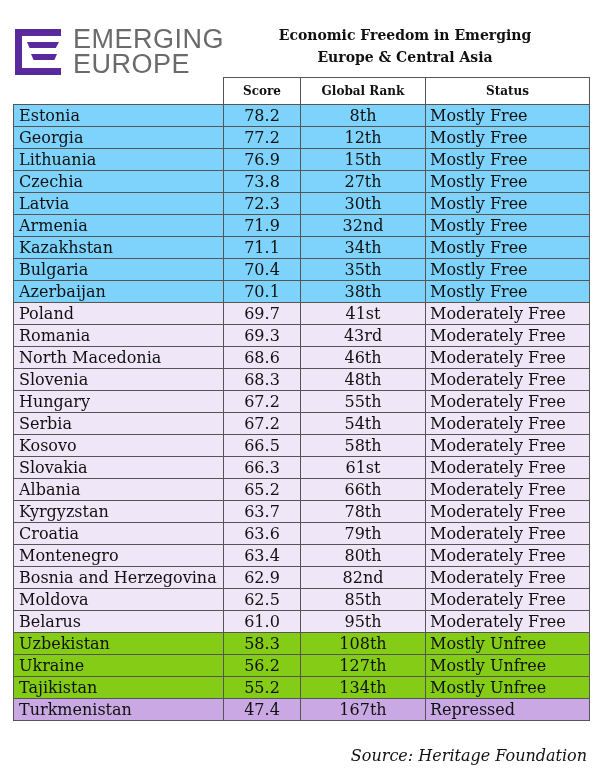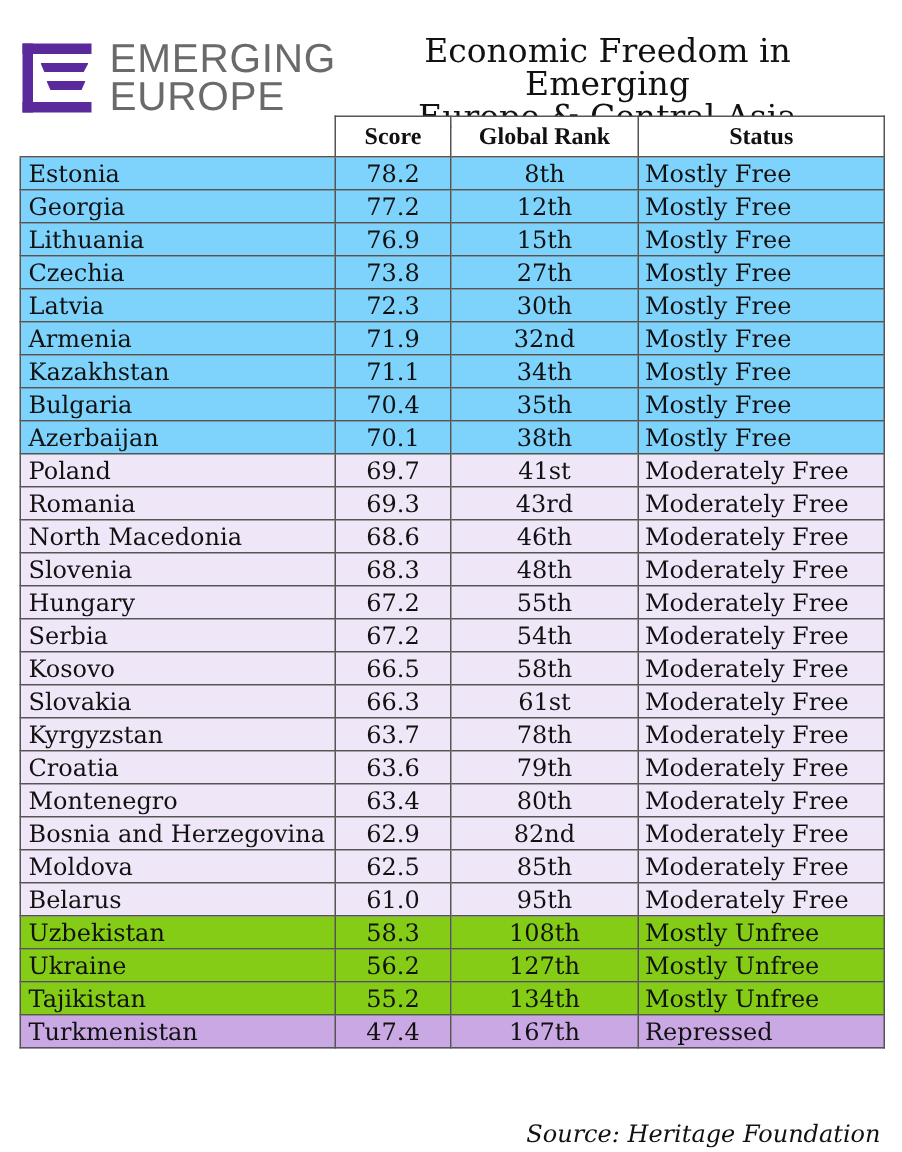--- a/index.html
+++ b/index.html
@@ -4,26 +4,26 @@
 <style>
   html, body { margin: 0; padding: 0; background: #ffffff; }
   body { width: 601px; height: 768px; position: relative; overflow: hidden;
          font-family: "DejaVu Serif", "Liberation Serif", serif; color: #111; }
   .logo { position: absolute; left: 15px; top: 27px; display: flex; align-items: center; }
   .logo-mark { width: 46px; height: 46px; position: relative; }
   .logo-mark .bar { position: absolute; background: #5a2a9c; }
   .logo-text { margin-left: 12px; font-family: "Liberation Sans", "DejaVu Sans", sans-serif;
                color: #6a6a6a; font-size: 27px; line-height: 25px; letter-spacing: 0.5px; }
   .title { position: absolute; left: 240px; top: 24px; width: 330px; text-align: center;
-           font-weight: normal; font-size: 22px; line-height: 22px; color: #111; }
+           font-weight: bold; font-size: 14px; line-height: 22px; color: #111; }
   table { position: absolute; left: 13px; top: 77px; border-collapse: collapse;
           font-size: 16px; }
   td, th { border: 1px solid #555; padding: 0 4px; height: 21.7px; line-height: 21px;
            box-sizing: border-box; }
-  th { font-weight: bold; font-size: 16px; height: 27px; background: #ffffff; font-family: Liberation Serif, serif; }
+  th { font-weight: bold; font-size: 12px; height: 27px; background: #ffffff; }
   th.blank { border: none; border-bottom: 1px solid #555; background: transparent; }
   td.country { text-align: left; width: 210px; padding-left: 5px; }
   td.score { text-align: center; width: 77px; }
   td.rank { text-align: center; width: 125px; }
   td.status { width: 164px; }
   tr.mostly-free td { background: #7dd3fc; }
   tr.moderately-free td { background: #efe7f7; }
   tr.mostly-unfree td { background: #84cc16; }
   tr.repressed td { background: #c9a8e3; }
   .source { position: absolute; right: 14px; top: 746px; font-style: italic; font-size: 16px; color: #111; }
@@ -156,20 +156,26 @@
         <td class="rank">58th</td>
         <td class="status">Moderately Free</td>
       </tr>
       <tr class="moderately-free">
         <td class="country">Slovakia</td>
         <td class="score">66.3</td>
         <td class="rank">61st</td>
         <td class="status">Moderately Free</td>
       </tr>
       <tr class="moderately-free">
+        <td class="country">Albania</td>
+        <td class="score">65.2</td>
+        <td class="rank">66th</td>
+        <td class="status">Moderately Free</td>
+      </tr>
+      <tr class="moderately-free">
         <td class="country">Kyrgyzstan</td>
         <td class="score">63.7</td>
         <td class="rank">78th</td>
         <td class="status">Moderately Free</td>
       </tr>
       <tr class="moderately-free">
         <td class="country">Croatia</td>
         <td class="score">63.6</td>
         <td class="rank">79th</td>
         <td class="status">Moderately Free</td>

